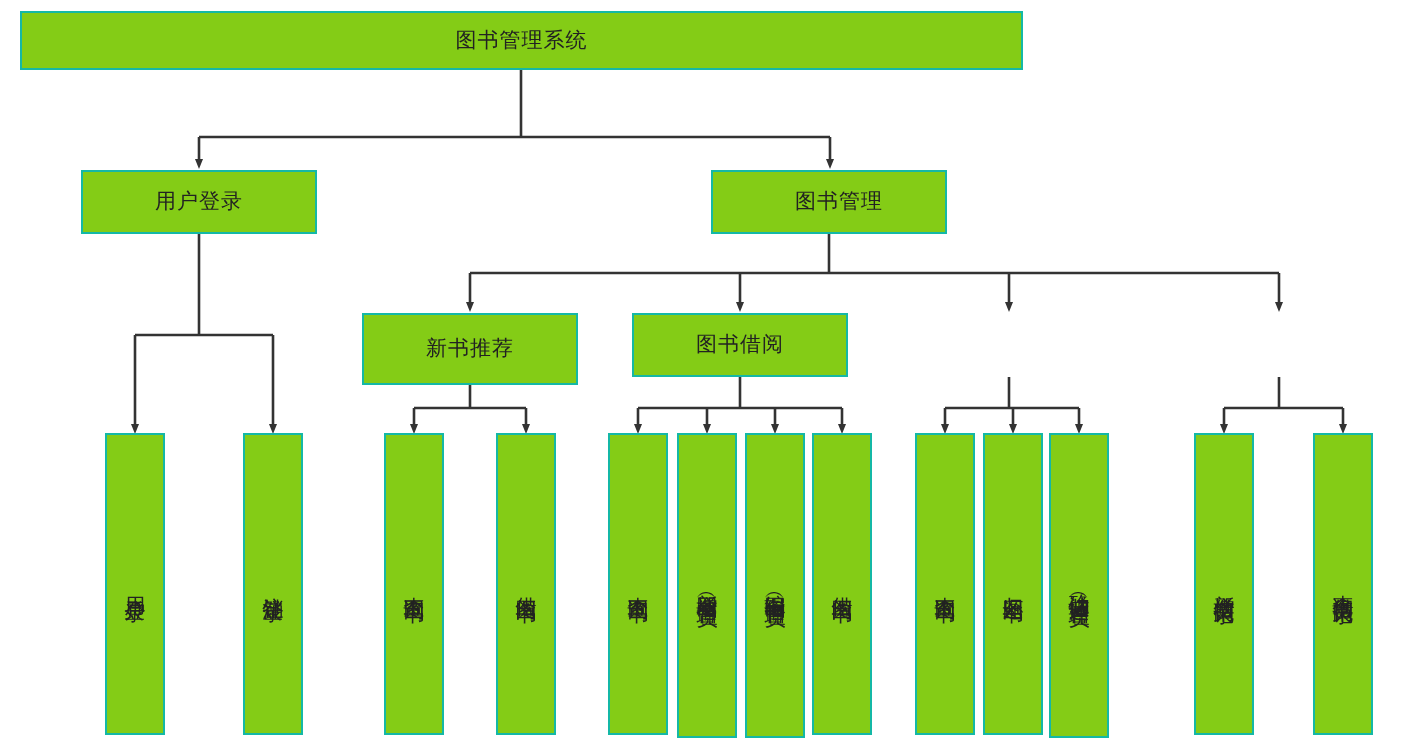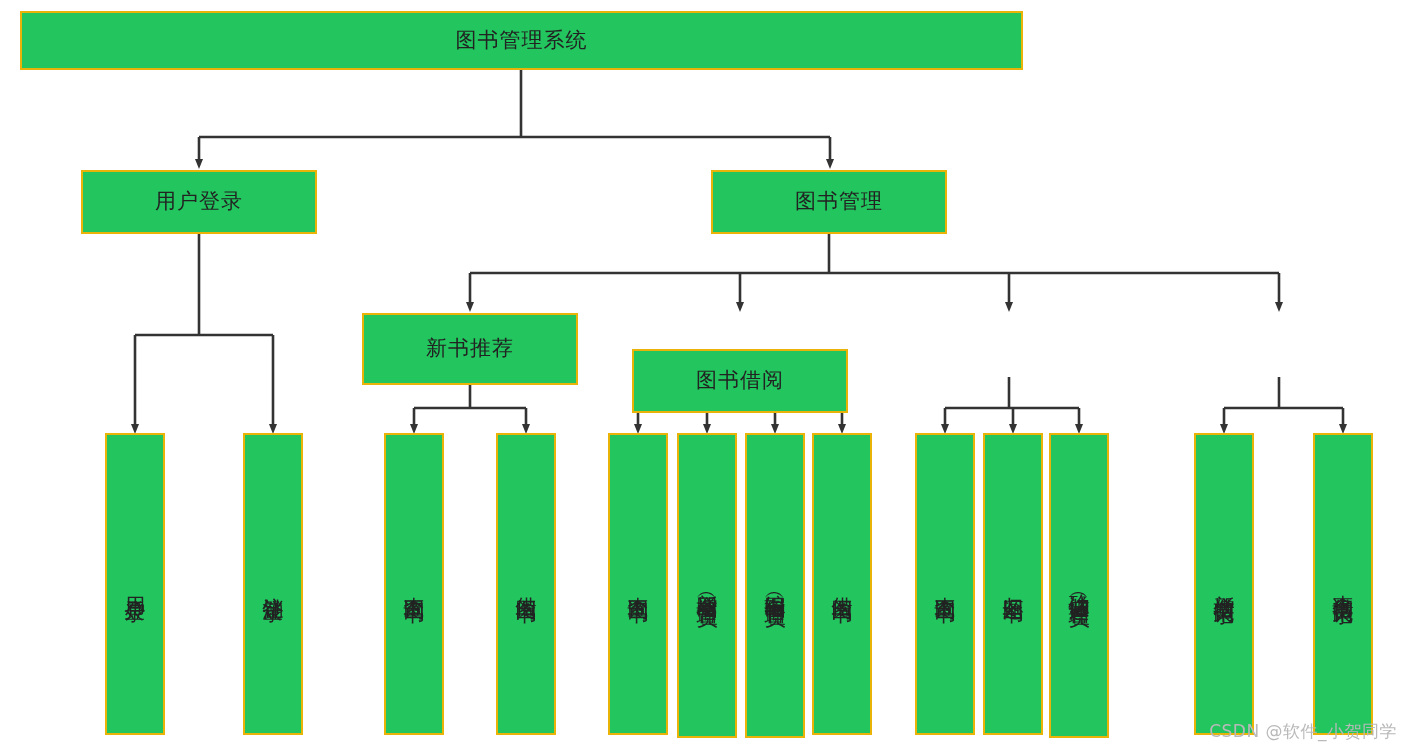--- a/index.html
+++ b/index.html
@@ -21,22 +21,22 @@
     position: absolute;
     left: 0;
     top: 0;
     width: 1405px;
     height: 747px;
     pointer-events: none;
   }
   .node {
     position: absolute;
     box-sizing: border-box;
-    background: #22c55e;
-    border: 2px solid #eab308;
+    background: #84cc16;
+    border: 2px solid #14b8a6;
     display: flex;
     align-items: center;
     justify-content: center;
     color: #222222;
   }
   .node.horiz {
     font-size: 21px;
     letter-spacing: 1px;
     line-height: 1.2;
   }
@@ -121,21 +121,21 @@
       <path d="M1343,408 L1343,425" marker-end="url(#arrow)"></path>
     </g>
   </svg>
 
   <div class="node horiz" style="left:20px; top:11px; width:1003px; height:59px;">图书管理系统</div>
 
   <div class="node horiz" style="left:81px; top:170px; width:236px; height:64px;">用户登录</div>
   <div class="node horiz" style="left:711px; top:170px; width:236px; height:64px;padding-left:20px;">图书管理</div>
 
   <div class="node horiz" style="left:362px; top:313px; width:216px; height:72px;">新书推荐</div>
-  <div class="node horiz" style="left:632px; top:313px; width:216px; height:64px;margin-top:36px;">图书借阅</div>
+  <div class="node horiz" style="left:632px; top:313px; width:216px; height:64px;">图书借阅</div>
 
   <div class="node vert" style="left:105px; top:433px; width:60px; height:302px;">
     <span class="vlabel">用户登录</span>
   </div>
   <div class="node vert" style="left:243px; top:433px; width:60px; height:302px;">
     <span class="vlabel">注销登录</span>
   </div>
 
   <div class="node vert" style="left:384px; top:433px; width:60px; height:302px;">
     <span class="vlabel">查询图书</span>
@@ -167,15 +167,14 @@
     <span class="vlabel">确认归还（管理员）</span>
   </div>
 
   <div class="node vert" style="left:1194px; top:433px; width:60px; height:302px;">
     <span class="vlabel">新增借阅记录</span>
   </div>
   <div class="node vert" style="left:1313px; top:433px; width:60px; height:302px;">
     <span class="vlabel">查询借阅记录</span>
   </div>
 
-  <div class="watermark">CSDN @软件_小贺同学</div>
 
 </div>
 
 </body></html>

